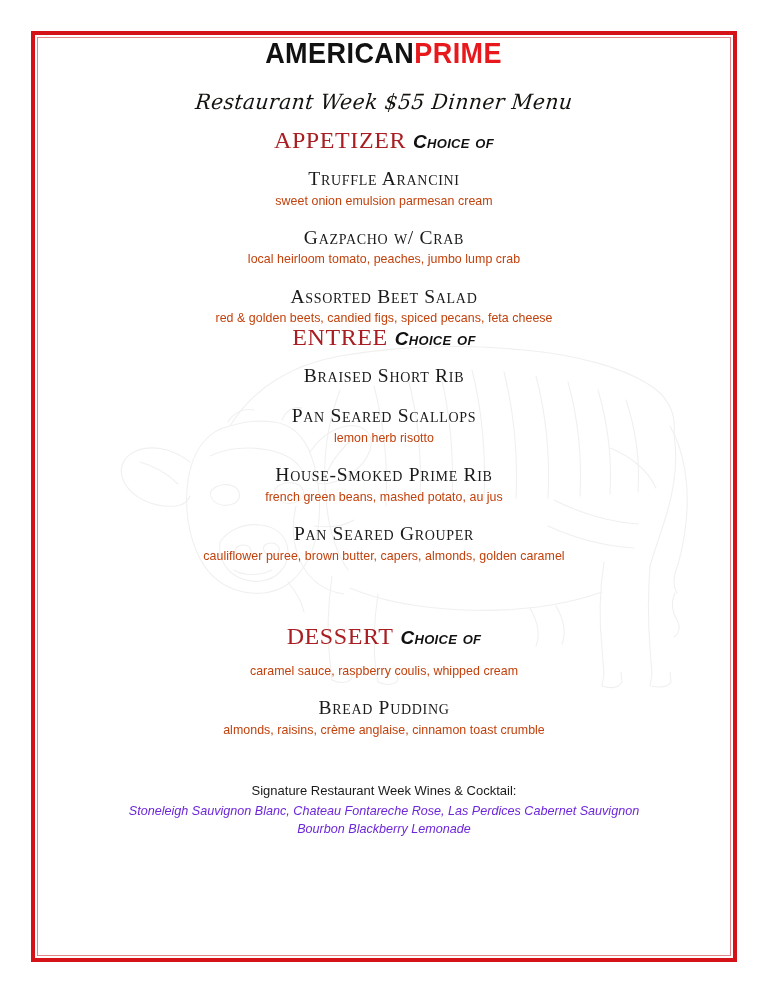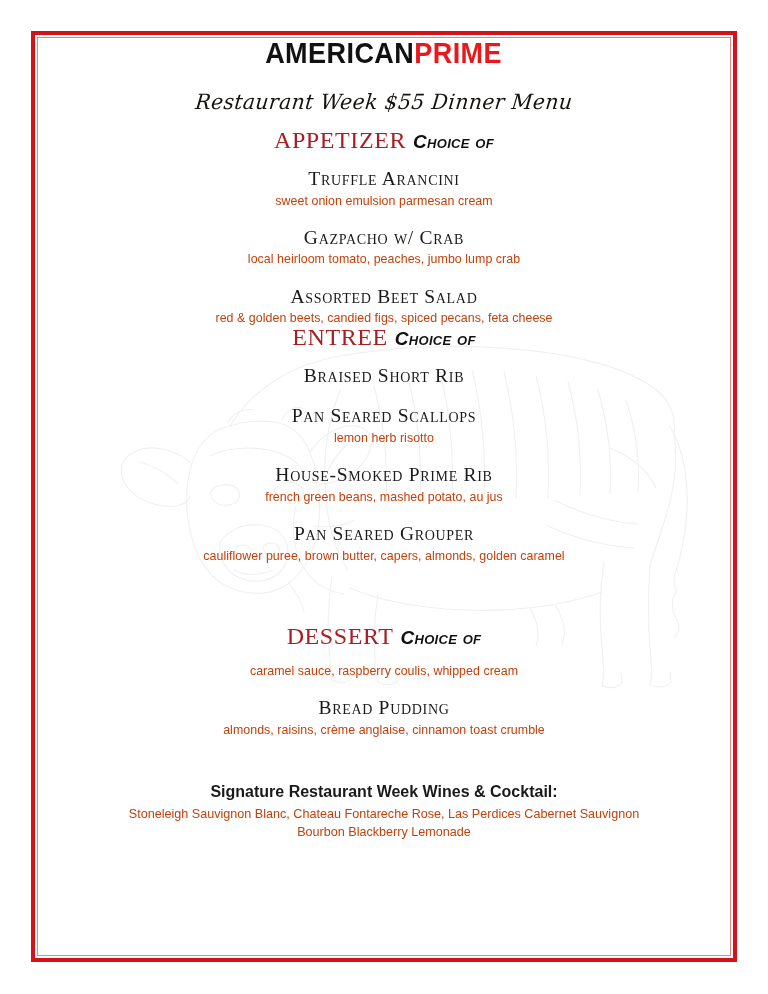--- a/index.html
+++ b/index.html
@@ -140,29 +140,30 @@
   .sec-appetizer { margin-top: 14px; }
   .sec-entree    { }
   .sec-dessert   { margin-top: 62px; }
   .dish-first    { margin-top: 17px; }
   .dish-next     { margin-top: 21px; }
 
   
   .wines { margin-top: 48px; line-height: 1; }
   .wines-head {
     font-family: "Liberation Sans", sans-serif;
-    font-weight: 700;
-    font-size: 16px;
+    font-weight: 400;
+    font-size: 13px;
     color: #1a1a1a;
     display: block;
   }
   .wines-line {
     font-family: "Liberation Sans", sans-serif;
+    font-style: italic;
     font-size: 12.6px;
-    color: #c2410c;
+    color: #6d28d9;
     display: block;
     margin-top: 8px;
   }
   .wines-line.l2 { margin-top: 5px; }
 </style>
 </head>
 <body>
 
 <div id="frame-outer"></div>
 <div id="frame-inner"></div>

